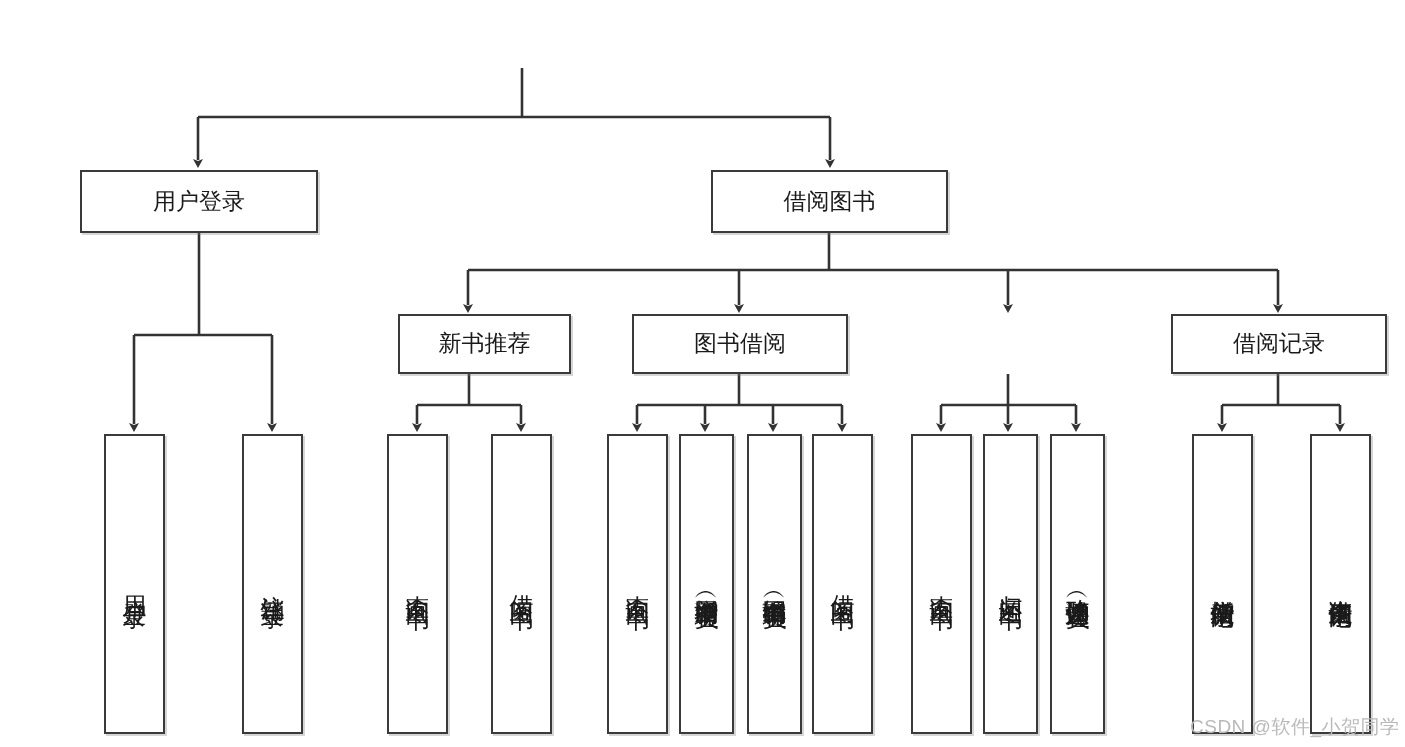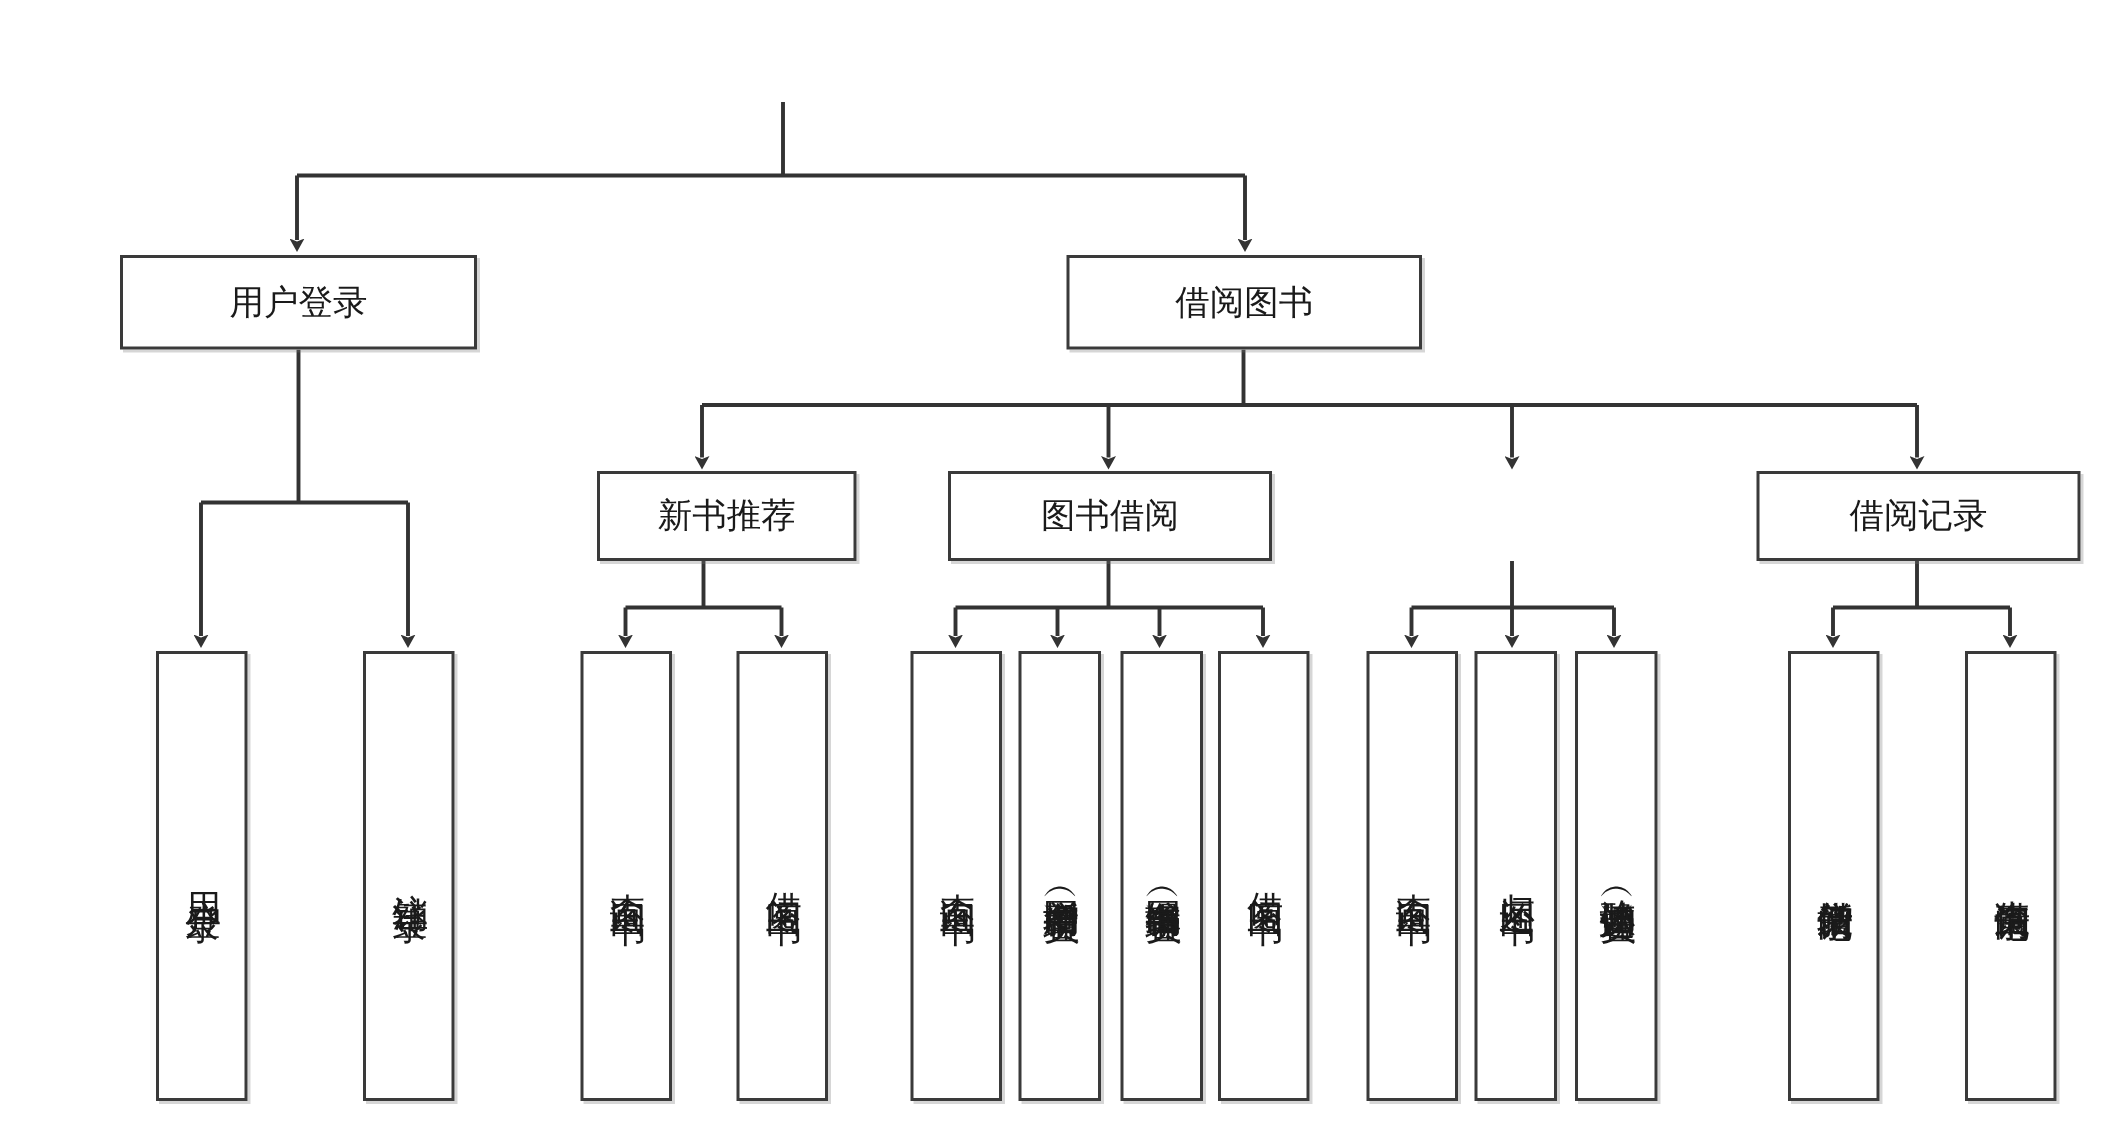--- a/index.html
+++ b/index.html
@@ -203,14 +203,15 @@
   </div>
 
   <div class="node shadowed leaf long" style="left:1192px; top:434px; width:61px; height:300px;">
     <span class="node-label">新增借阅记录</span>
   </div>
 
   <div class="node shadowed leaf long" style="left:1310px; top:434px; width:61px; height:300px;">
     <span class="node-label">查询借阅记录</span>
   </div>
 
+  <div class="watermark" style="left:1190px; top:714px;">CSDN @软件_小贺同学</div>
 
 </div>
 
 </body></html>

